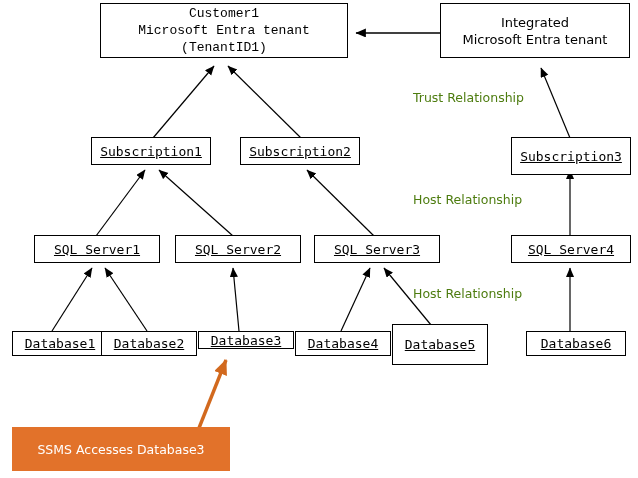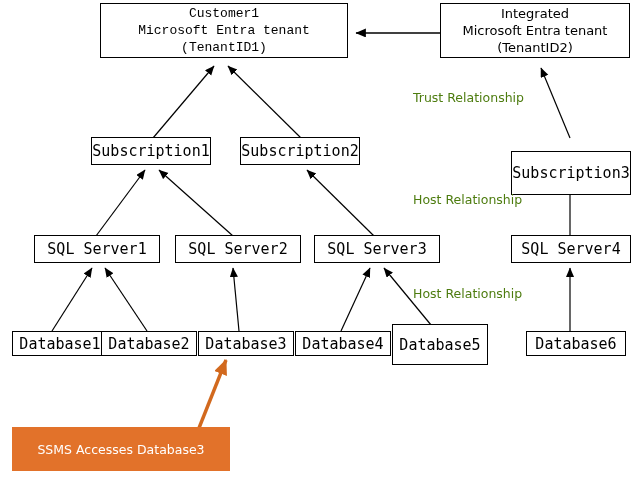--- a/index.html
+++ b/index.html
@@ -24,23 +24,24 @@
     color:#000000;
   }
   .tenant-box{
     font-family:"DejaVu Sans", sans-serif;
     font-size:13px;
     line-height:17px;
     flex-direction:column;
   }
   .mono-box{
     font-family:"DejaVu Sans Mono", monospace;
-    font-size:15px;
+    font-size:13px;
     letter-spacing:0px;
     white-space:nowrap;
+    text-decoration:underline;
   }
   .rel-label{
     position:absolute;
     font-family:"DejaVu Sans", sans-serif;
     font-size:12.5px;
     color:#4d7c0f;
     white-space:nowrap;
   }
   .callout{
     position:absolute;
@@ -106,42 +107,41 @@
 
 <div class="node-box tenant-box" style="left:100px;top:3px;width:248px;height:55px;font-family:Liberation Mono, monospace;">
   <span>Customer1</span>
   <span>Microsoft Entra tenant</span>
   <span>(TenantID1)</span>
 </div>
 
 <div class="node-box tenant-box" style="left:440px;top:3px;width:190px;height:55px;">
   <span>Integrated</span>
   <span>Microsoft Entra tenant</span>
-  <span>(TenantID2)</span>
 </div>
 
 <div class="node-box mono-box" style="left:91px;top:137px;width:120px;height:28px;">Subscription1</div>
 
 <div class="node-box mono-box" style="left:240px;top:137px;width:120px;height:28px;">Subscription2</div>
 
-<div class="node-box mono-box" style="left:511px;top:137px;width:120px;height:44px;margin-top:14px;">Subscription3</div>
+<div class="node-box mono-box" style="left:511px;top:137px;width:120px;height:38px;">Subscription3</div>
 
 <div class="node-box mono-box" style="left:34px;top:235px;width:126px;height:28px;">SQL Server1</div>
 
 <div class="node-box mono-box" style="left:175px;top:235px;width:126px;height:28px;">SQL Server2</div>
 
 <div class="node-box mono-box" style="left:314px;top:235px;width:126px;height:28px;">SQL Server3</div>
 
 <div class="node-box mono-box" style="left:511px;top:235px;width:120px;height:28px;">SQL Server4</div>
 
 <div class="node-box mono-box" style="left:12px;top:331px;width:96px;height:25px;">Database1</div>
 
 <div class="node-box mono-box" style="left:101px;top:331px;width:96px;height:25px;">Database2</div>
 
-<div class="node-box mono-box" style="left:198px;top:331px;width:96px;height:25px;">Database3</div>
+<div class="node-box mono-box" style="left:198px;top:331px;width:96px;height:18px;">Database3</div>
 
 <div class="node-box mono-box" style="left:295px;top:331px;width:96px;height:25px;">Database4</div>
 
 <div class="node-box mono-box" style="left:392px;top:324px;width:96px;height:41px;">Database5</div>
 
 <div class="node-box mono-box" style="left:526px;top:331px;width:100px;height:25px;">Database6</div>
 
 <div class="rel-label" style="left:413px;top:90px;">Trust Relationship</div>
 
 <div class="rel-label" style="left:413px;top:192px;">Host Relationship</div>

